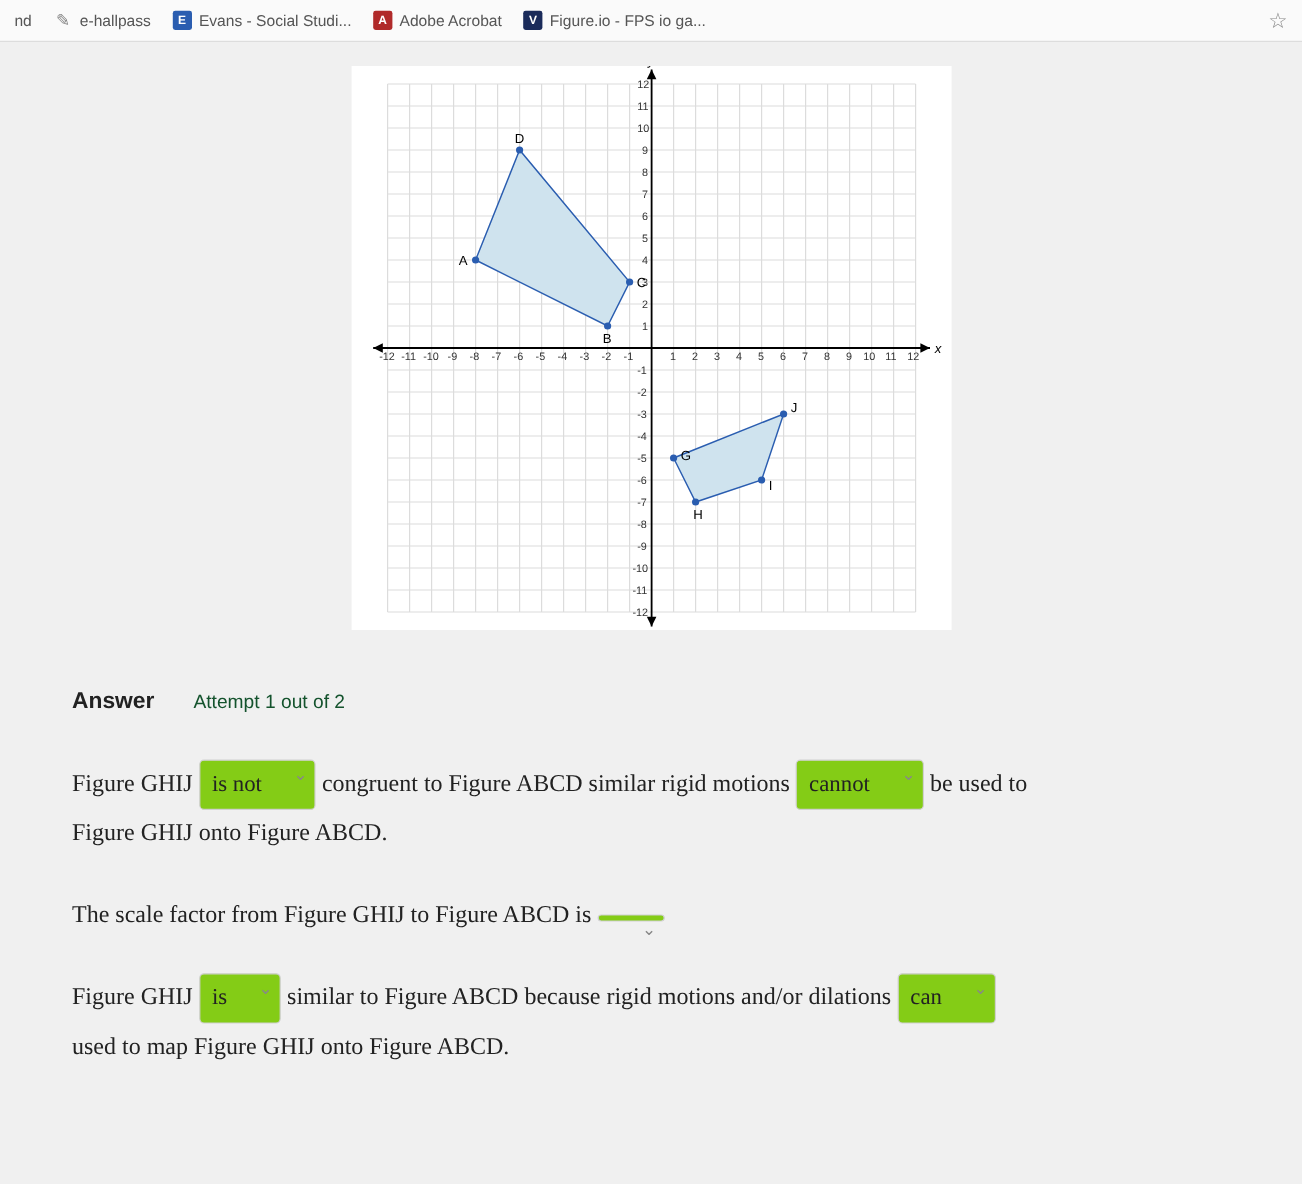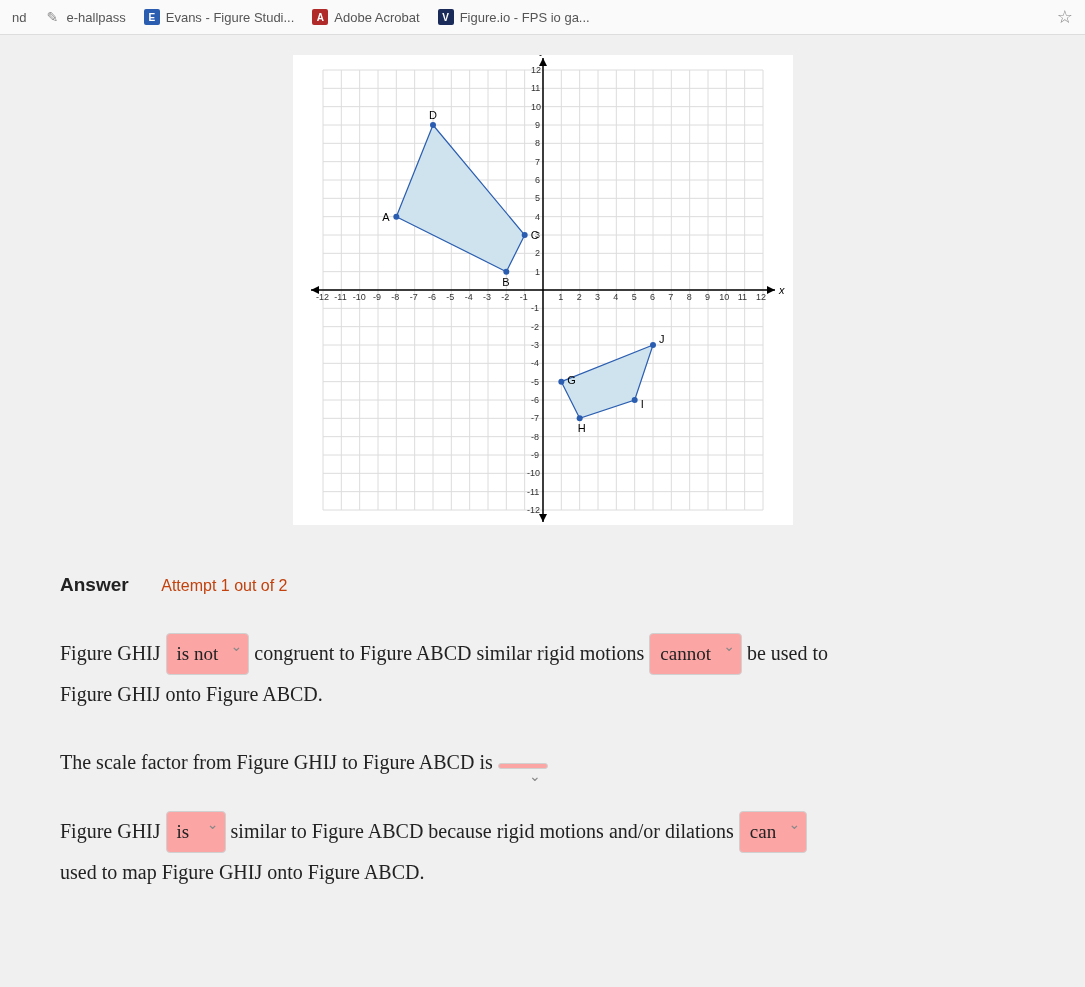--- a/index.html
+++ b/index.html
@@ -24,29 +24,29 @@
   .ic-blue { background:#2a5db0; color:#fff; font-weight:bold;}
   .ic-red  { background:#b02a2a; color:#fff; font-weight:bold;}
   .ic-nav  { background:#1a2b5a; color:#fff; font-weight:bold;}
   .ic-grey { color:#888; font-size:14px; }
   .star { margin-left:auto; color:#888; font-size:18px; cursor:pointer;}
   .content { padding: 20px 0 40px 0; }
   .chart-wrap { display:flex; justify-content:center; }
   svg.graph { background:#fff; }
   .answer-section { padding: 40px 60px 0 60px; font-size: 20px; line-height: 1.9; }
   .answer-heading { font-weight: bold; font-size: 19px; margin-right: 27px;}
-  .attempt { color:#c2410c; font-size: 16px;}
+  .attempt { color:#14532d; font-size: 16px;}
   .para { margin-top: 30px; font-family: Georgia, 'Times New Roman', serif;}
   .figname { }
   .sel {
     display:inline-block;
-    background:#fca5a5;
+    background:#84cc16;
     border:1px solid #d0d0d0;
     border-radius:4px;
-    padding: 2px 30px 2px 10px;
+    padding: 2px 44px 2px 10px;
     font-size: 19px;
     font-family: Georgia, serif;
     position:relative;
     min-width: 60px;
     cursor:pointer;
   }
   .sel::after{
     content:"⌄";
     position:absolute;
     right:6px; top:0;
@@ -69,21 +69,21 @@
 <div class="bookmarks">
   <div class="bm">
       <span>nd</span>
     </div>
   <div class="bm">
       <span class="bm-icon ic-grey">✎</span>
       <span>e-hallpass</span>
     </div>
   <div class="bm">
       <span class="bm-icon ic-blue">E</span>
-      <span>Evans - Figure Studi...</span>
+      <span>Evans - Social Studi...</span>
     </div>
   <div class="bm">
       <span class="bm-icon ic-red">A</span>
       <span>Adobe Acrobat</span>
     </div>
   <div class="bm">
       <span class="bm-icon ic-nav">V</span>
       <span>Figure.io - FPS io ga...</span>
     </div>
   <span class="star">☆</span>

